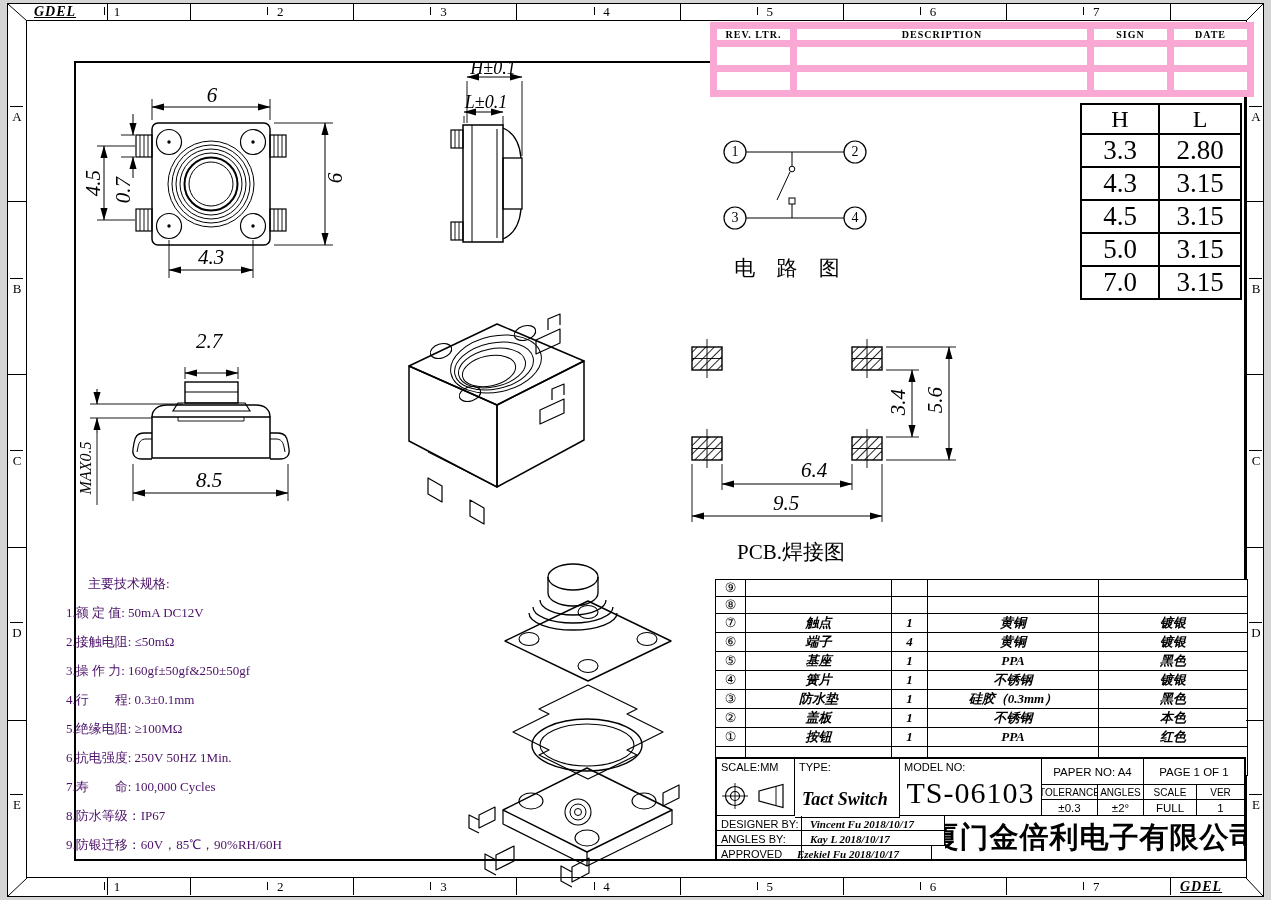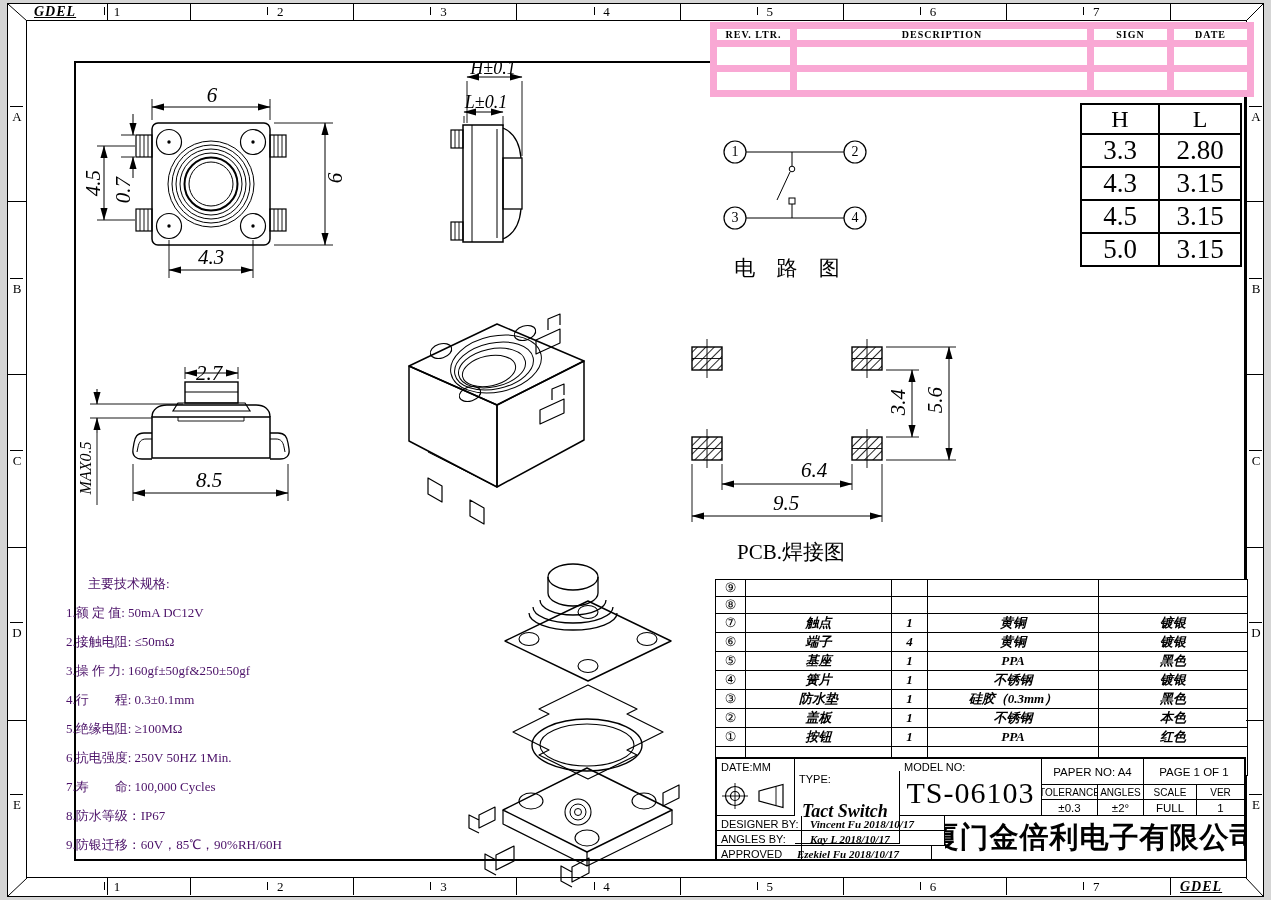--- a/index.html
+++ b/index.html
@@ -274,21 +274,21 @@
   <div class="logo" style="left:34px;top:4px">GDEL</div>
   <div class="logo" style="left:1180px;top:879px">GDEL</div>
 
   <div class="dim" style="left:212px;top:95px">6</div>
   <div class="dim rot" style="left:335px;top:178px">6</div>
   <div class="dim rot" style="left:93px;top:183px">4.5</div>
   <div class="dim rot" style="left:123px;top:190px">0.7</div>
   <div class="dim" style="left:211px;top:257px">4.3</div>
   <div class="dim tol" style="left:493px;top:68px">H±0.1</div>
   <div class="dim tol" style="left:486px;top:102px">L±0.1</div>
-  <div class="dim" style="left:209px;top:373px">2.7</div>
+  <div class="dim" style="left:209px;top:341px">2.7</div>
   <div class="dim rot small" style="left:86px;top:468px">MAX0.5</div>
   <div class="dim" style="left:209px;top:480px">8.5</div>
   <div class="dim rot" style="left:898px;top:402px">3.4</div>
   <div class="dim rot" style="left:935px;top:400px">5.6</div>
   <div class="dim" style="left:814px;top:470px">6.4</div>
   <div class="dim" style="left:786px;top:503px">9.5</div>
 
   <div class="caption cap-spaced" style="left:791px;top:268px">电 路 图</div>
   <div class="caption" style="left:791px;top:552px">PCB.焊接图</div>
 
@@ -342,20 +342,24 @@
         <tr>
           <td>4.3</td>
           <td>3.15</td>
         </tr>
         <tr>
           <td>4.5</td>
           <td>3.15</td>
         </tr>
         <tr>
           <td>5.0</td>
+          <td>3.15</td>
+        </tr>
+        <tr>
+          <td>7.0</td>
           <td>3.15</td>
         </tr>
       </tbody>
   </table>
 
   <div id="specs" style="color: rgb(75, 17, 104);">
     <div class="sp-title">主要技术规格:</div>
     <div id="spec-items">
         <div>1.额 定 值: 50mA DC12V</div>
         <div>2.接触电阻: ≤50mΩ</div>
@@ -446,32 +450,32 @@
           <td class="ft dsc">DESCRIPTION</td>
           <td class="ft">QTY</td>
           <td class="ft">MATERIAL</td>
           <td class="ft">PLATING</td>
         </tr>
       </tbody>
   </table>
 
   <div id="title-block">
     <div class="tb" style="left:0;top:0;width:78px;height:57px">
-      <div class="tb-label">DATE:MM</div>
+      <div class="tb-label">SCALE:MM</div>
       <svg width="74" height="34" style="position:absolute;left:2px;top:20px">
         <g stroke="#000" fill="none" stroke-width="1.2">
           <circle cx="16" cy="17" r="9.5"></circle>
             <circle cx="16" cy="17" r="4.5"></circle>
           <path d="M3,17 H29 M16,4 V30" stroke-width="0.9"></path>
           <path d="M40,12 L64,5.5 L64,28.5 L40,22 Z"></path>
           <line x1="57" y1="7.5" x2="57" y2="26.5" stroke-width="0.9"></line>
         </g>
       </svg>
     </div>
-    <div class="tb" style="left:78px;top:12px;width:105px;height:73px">
+    <div class="tb" style="left:78px;top:0;width:105px;height:59px">
       <div class="tb-label">TYPE:</div>
       <div class="type-value">Tact Switch</div>
     </div>
     <div class="tb" style="left:183px;top:0;width:142px;height:57px">
       <div class="tb-label">MODEL NO:</div>
       <div class="model-value">TS-06103</div>
     </div>
     <div class="tb tb-center" style="left:325px;top:0;width:102px;height:26px">PAPER NO: A4</div>
     <div class="tb tb-center last-r" style="left:427px;top:0;width:100px;height:26px">PAGE 1 OF 1</div>
     <div class="tb tb-center tb-small" style="left:325px;top:26px;width:56px;height:15px">TOLERANCE</div>

